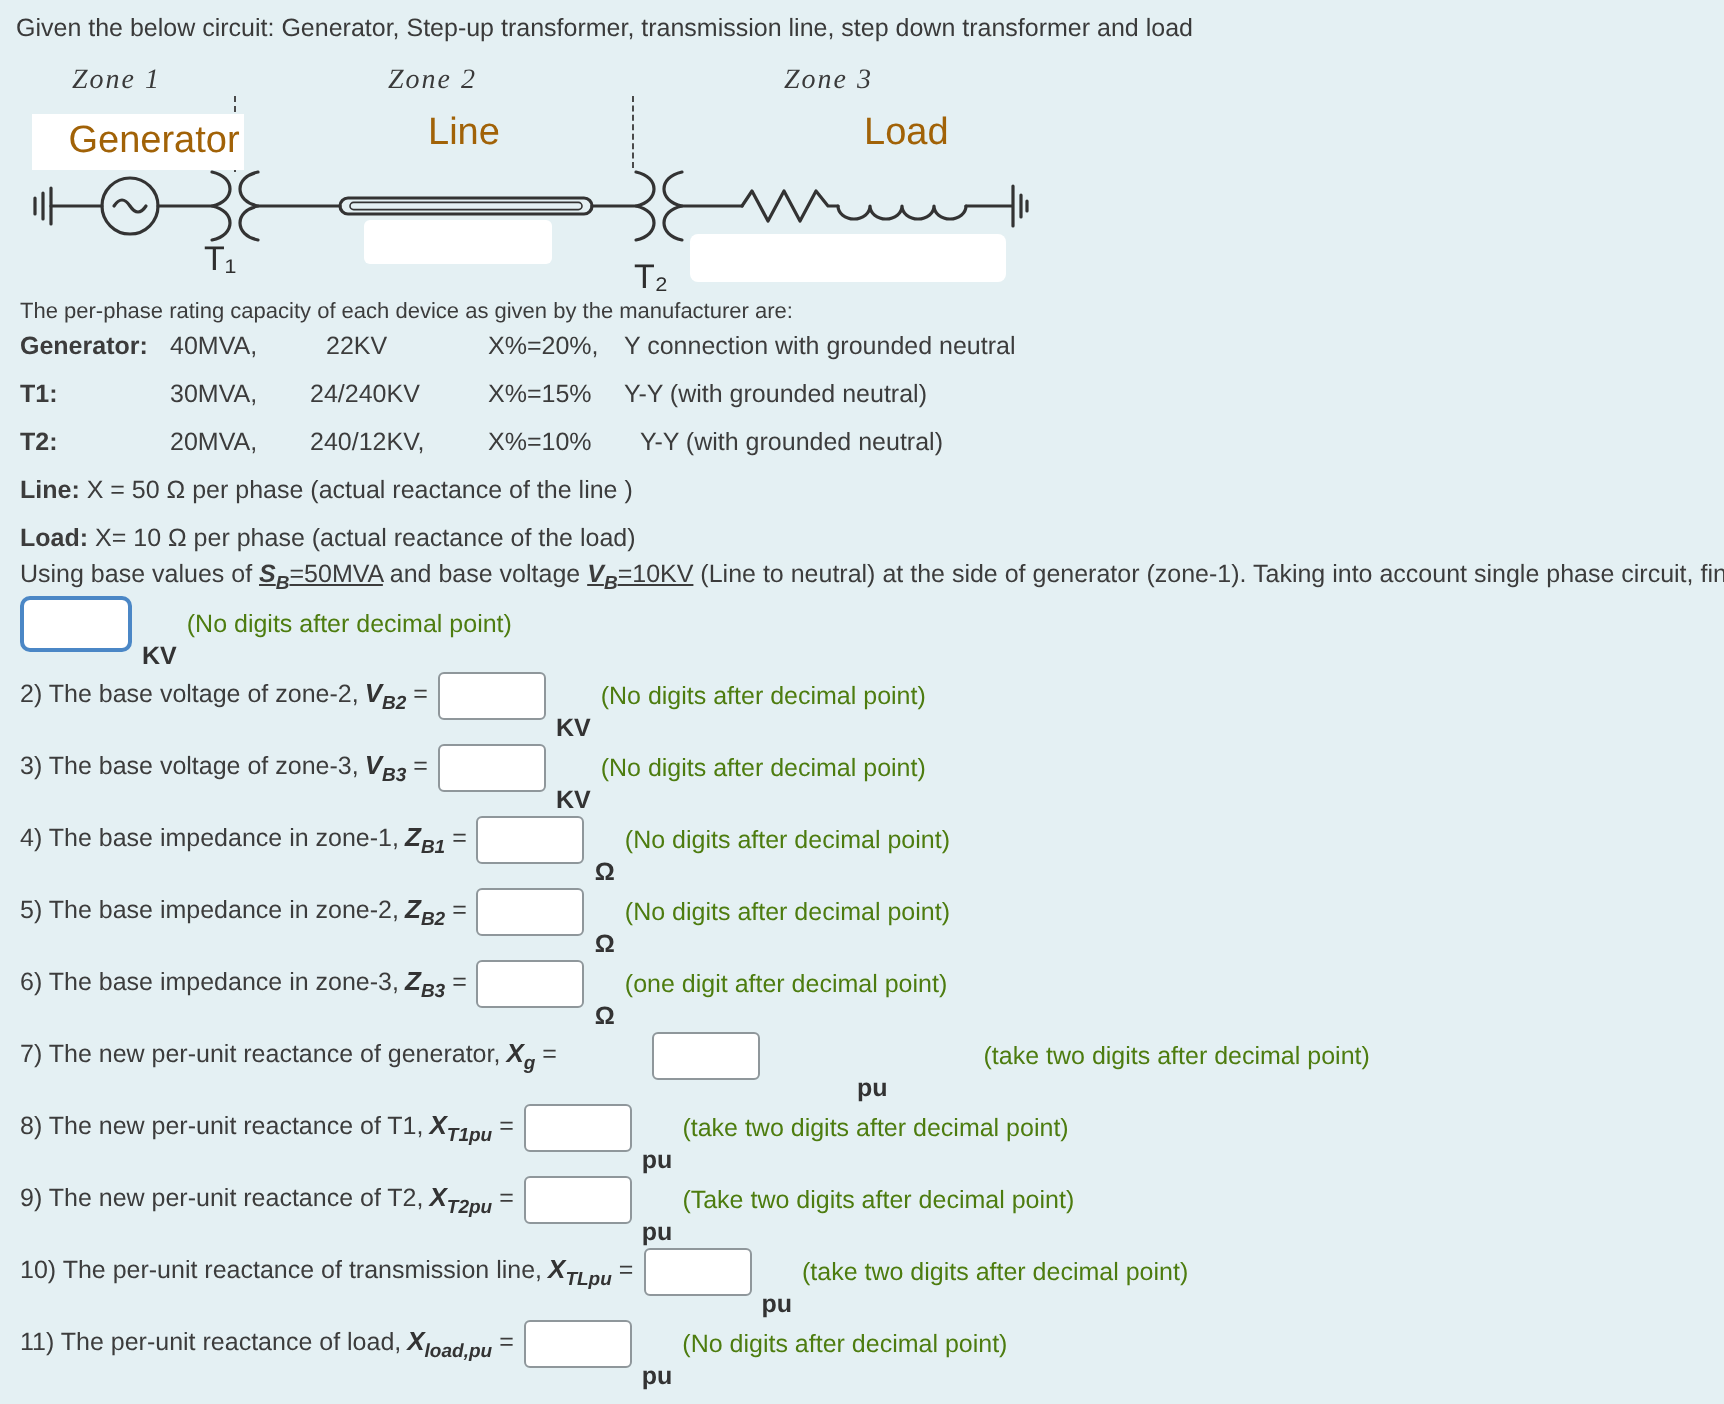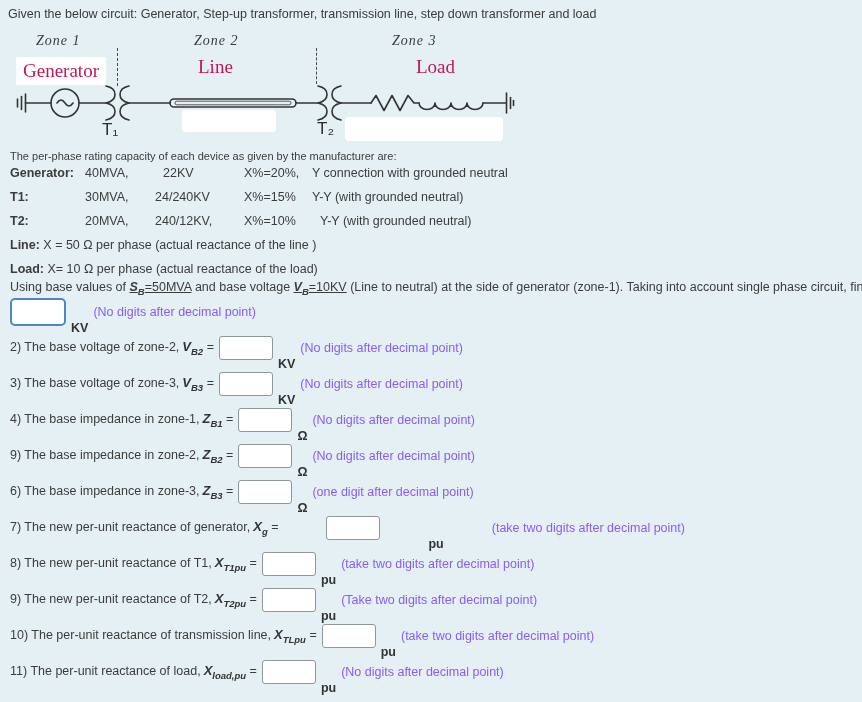--- a/index.html
+++ b/index.html
@@ -6,21 +6,21 @@
   body{width:862px;height:702px;overflow:hidden;background:#e4f0f3;
        font-family:"Liberation Sans","DejaVu Sans",sans-serif;color:#3c3c3c;}
   .page{position:relative;width:862px;height:702px;background:#e4f0f3;}
   .abs{position:absolute;}
   .title{left:8px;top:7px;font-size:12.5px;color:#3a3a3a;}
 
   
   .diagram{left:0;top:28px;width:545px;height:118px;}
   .zone{font-family:"Liberation Serif","DejaVu Serif",serif;font-style:italic;
         font-size:14px;color:#3a3a3a;letter-spacing:1px;}
-  .slabel{font-family:Liberation Serif, serif;font-size:19px;color:#be185d;}
+  .slabel{font-family:Liberation Sans, sans-serif;font-size:19px;color:#a16207;padding-left:16px;}
   .genbox{left:16px;top:29px;width:90px;height:28px;background:#fff;
           display:flex;align-items:center;justify-content:center;}
   .dash{width:0;border-left:1.6px dashed #4a4a4a;}
   .tlab{font-size:17px;color:#2e2e2e;}
 
   
   .rintro{left:10px;top:150px;font-size:11px;}
   .rrow{left:10px;right:0;height:16px;font-size:12.5px;}
   .rrow span{position:absolute;top:0;white-space:nowrap;}
   .rc1{left:0;font-weight:700;}
@@ -37,21 +37,21 @@
 
   
   .q{position:absolute;left:10px;height:28px;display:flex;align-items:center;
      gap:5px;font-size:12.5px;white-space:nowrap;}
   .qvar{font-weight:700;font-style:italic;font-size:13px;margin-left:3px;color:#333;}
   .qvar sub{font-size:9.5px;font-weight:700;font-style:italic;}
   .ans{width:54px;height:24px;border:1px solid #8f979b;border-radius:3px;background:#fff;
        box-sizing:border-box;font:12px "Liberation Sans",sans-serif;padding:0 4px;color:#333;outline:none;}
   .ans.focused{border:2px solid #4b87c6;border-radius:5px;height:28px;width:56px;}
   .unit{font-weight:700;color:#333;margin-top:32px;}
-  .note{color:#8b5cf6;}
+  .note{color:#4d7c0f;}
 
   svg .stroke{stroke:#333;stroke-width:1.6;fill:none;stroke-linecap:round;stroke-linejoin:round;}
   svg .thin{stroke:#333;stroke-width:0.8;fill:none;}
 </style>
 </head>
 <body>
 
 <div class="page">
 
   <div class="abs title">Given the below circuit: Generator, Step-up transformer, transmission line, step down transformer and load</div>
@@ -116,21 +116,21 @@
         <line x1="506.5" y1="65" x2="506.5" y2="85"></line>
         <line x1="510.5" y1="69.5" x2="510.5" y2="80.5"></line>
         <line x1="513.5" y1="72.5" x2="513.5" y2="77.5"></line>
       </g>
 
       <rect x="182" y="82" width="94" height="22" rx="3" fill="#ffffff"></rect>
       <rect x="345" y="89" width="158" height="24" rx="4" fill="#ffffff"></rect>
     </svg>
 
     <div class="abs tlab" style="left:102px;top:92px;">T₁</div>
-    <div class="abs tlab" style="left:317px;top:91px;">T₂</div>
+    <div class="abs tlab" style="left:317px;top:101px;">T₂</div>
   </div>
 
   <div class="abs rintro">The per-phase rating capacity of each device as given by the manufacturer are:</div>
 
   <div class="abs rrow" style="top:166px;">
     <span class="rc1">Generator:</span>
     <span class="rc2">40MVA,</span>
     <span class="rc3" style="left:153px;">22KV</span>
     <span class="rc4">X%=20%,</span>
     <span class="rc5">Y connection with grounded neutral</span>
@@ -176,21 +176,21 @@
   </div>
 
   <div class="q" style="top:406px;">
     <span><span>4) The base impedance in zone-1,</span><span class="qvar"><span>Z</span><sub>B1</sub></span> <span>=</span></span>
     <input class="ans" value="" style="">
     <span class="unit">Ω</span>
     <span class="note">(No digits after decimal point)</span>
   </div>
 
   <div class="q" style="top:442px;">
-    <span><span>9) The base impedance in zone-2,</span><span class="qvar"><span>Z</span><sub>B2</sub></span> <span>=</span></span>
+    <span><span>5) The base impedance in zone-2,</span><span class="qvar"><span>Z</span><sub>B2</sub></span> <span>=</span></span>
     <input class="ans" value="" style="">
     <span class="unit">Ω</span>
     <span class="note">(No digits after decimal point)</span>
   </div>
 
   <div class="q" style="top:478px;">
     <span><span>6) The base impedance in zone-3,</span><span class="qvar"><span>Z</span><sub>B3</sub></span> <span>=</span></span>
     <input class="ans" value="" style="">
     <span class="unit">Ω</span>
     <span class="note">(one digit after decimal point)</span>

